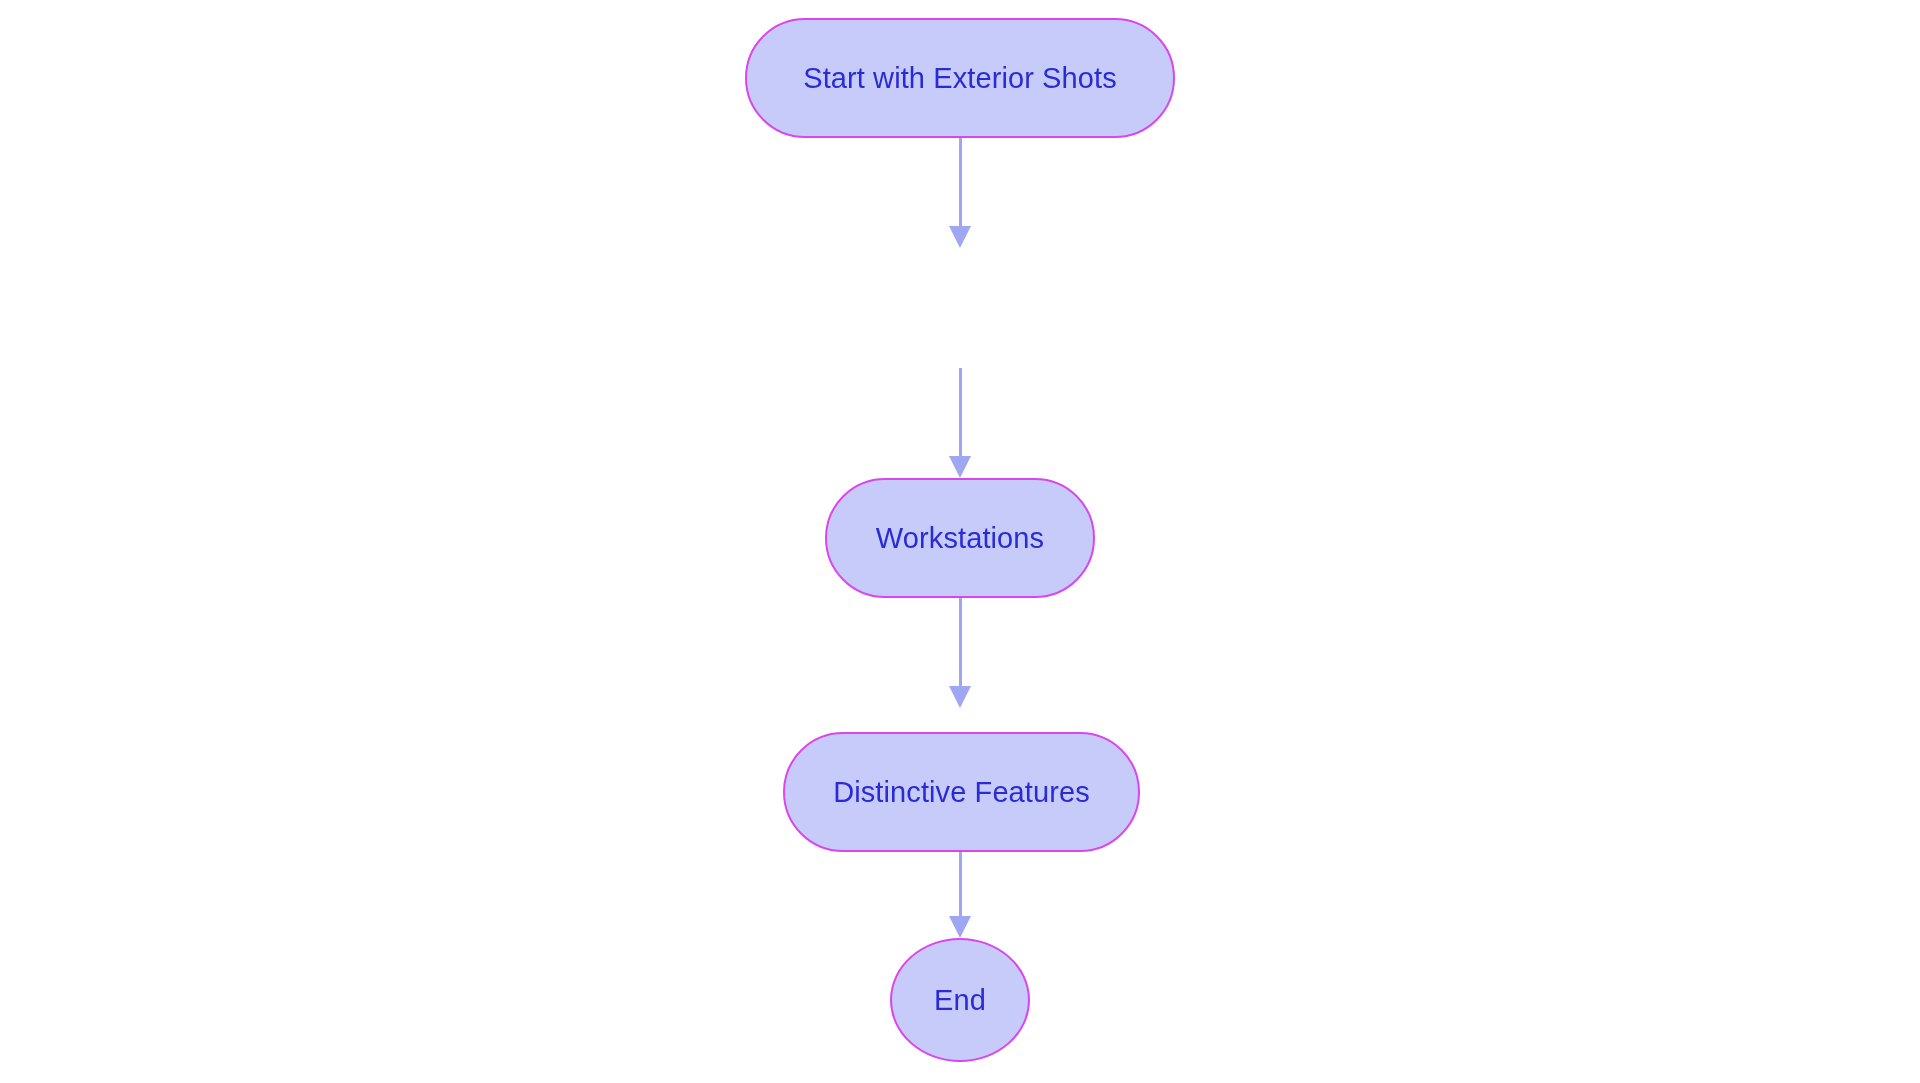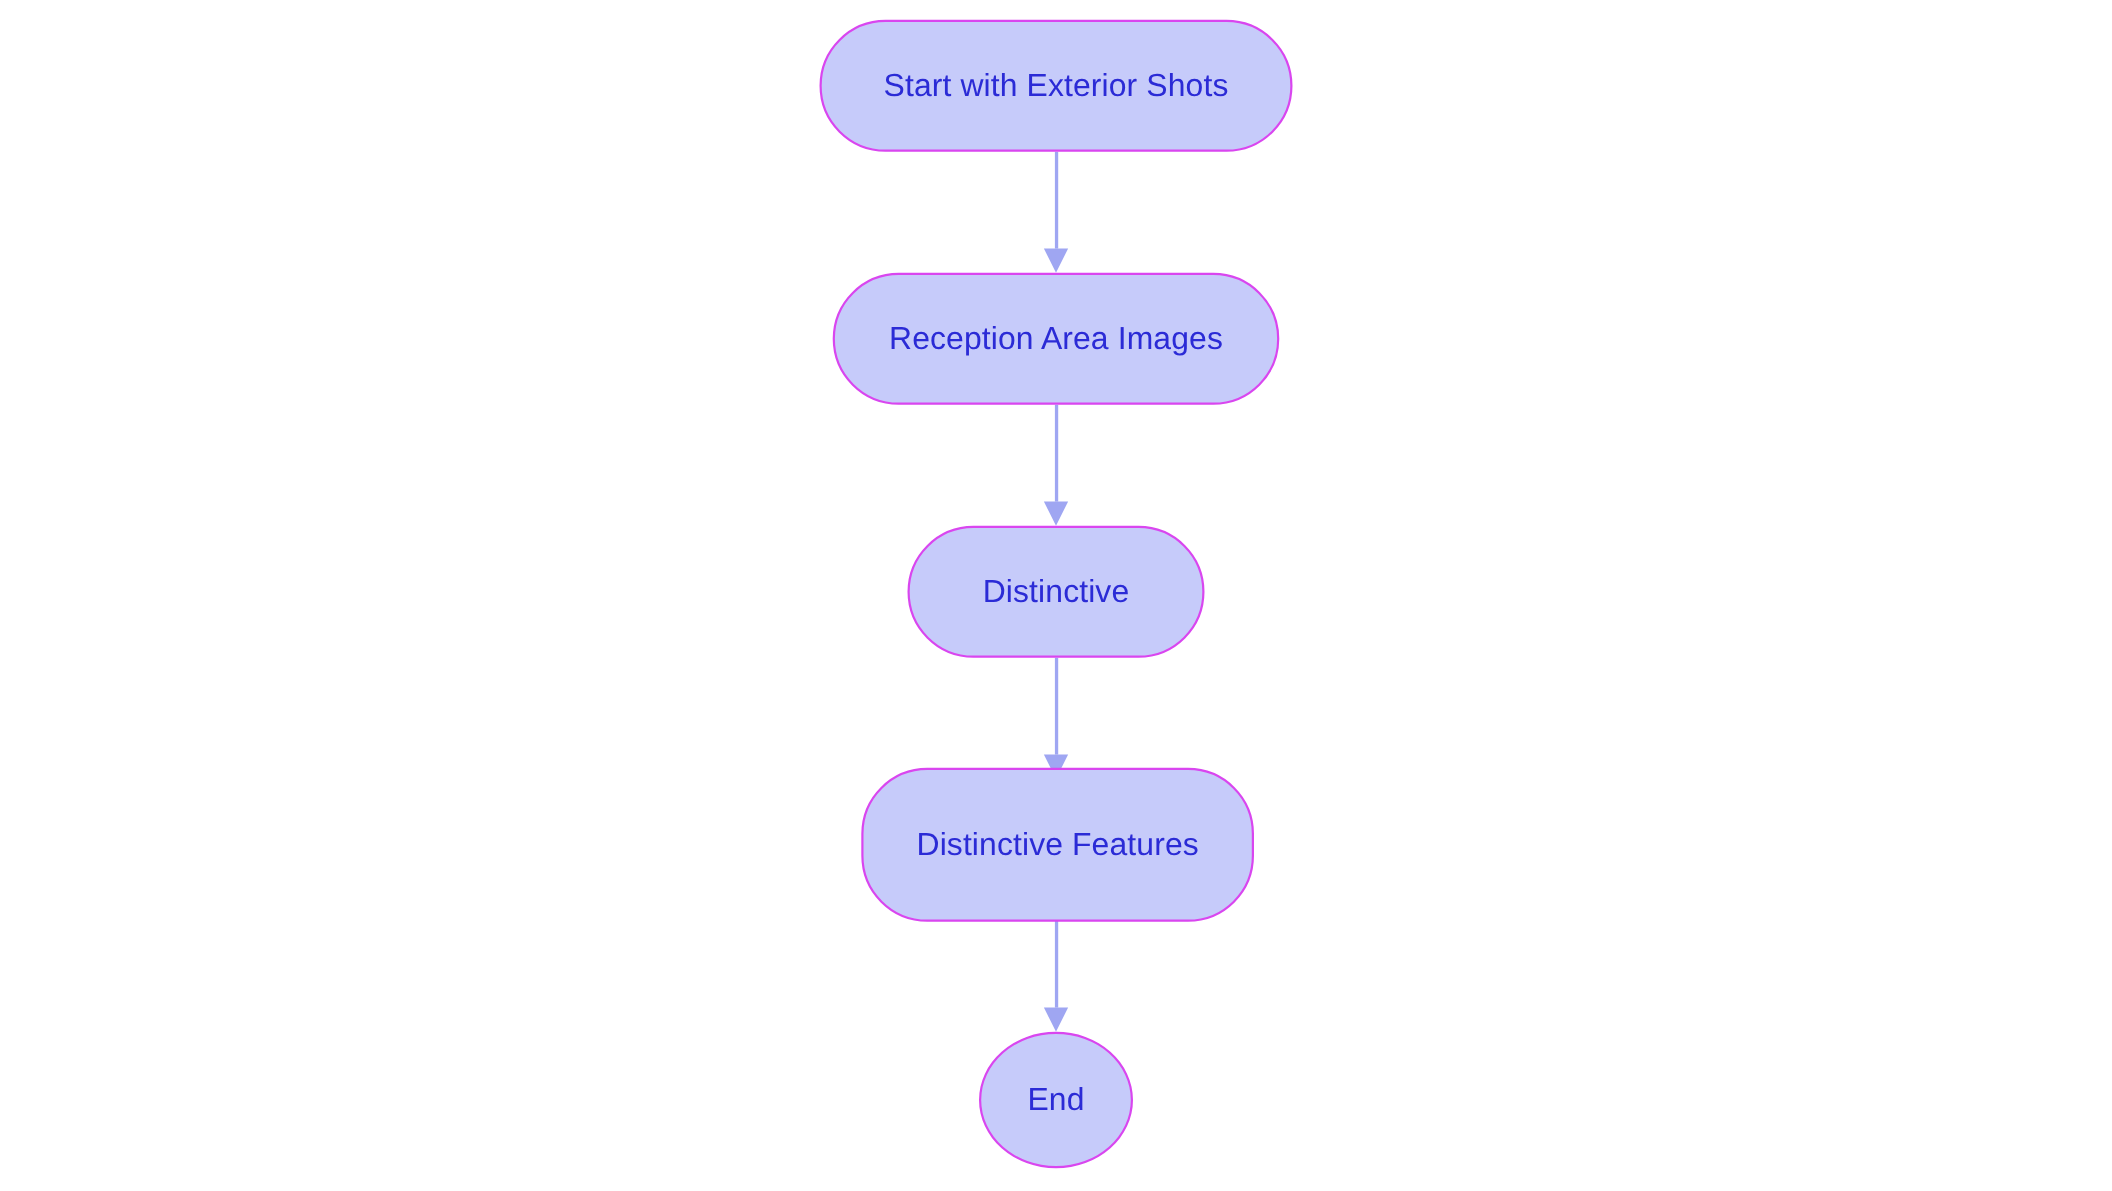--- a/index.html
+++ b/index.html
@@ -103,29 +103,26 @@
 
   <div class="connector" style="left:949px; top:828px; width:22px; height:110px;">
     <div class="connector-line" style="height:88px;"></div>
     <div class="connector-arrowhead"></div>
   </div>
 
   <div class="node stadium" style="left:745px; top:18px; width:430px; height:120px;">
     <span class="node-label">Start with Exterior Shots</span>
   </div>
 
-  <div class="node stadium" style="left:757px; top:248px; width:406px; height:120px;">
-    <span class="node-label">Reception Area Images</span>
+
+  <div class="node stadium" style="left:825px; top:478px; width:270px; height:120px;">
+    <span class="node-label">Workstations</span>
   </div>
 
-  <div class="node stadium" style="left:825px; top:478px; width:270px; height:120px;">
-    <span class="node-label">Distinctive</span>
-  </div>
-
-  <div class="node stadium" style="left:783px; top:698px; width:357px; height:140px;">
+  <div class="node stadium" style="left:783px; top:732px; width:357px; height:120px;">
     <span class="node-label">Distinctive Features</span>
   </div>
 
   <div class="node terminal" style="left:890px; top:938px; width:140px; height:124px;">
     <span class="node-label">End</span>
   </div>
 
 </div>
 
 </body></html>

